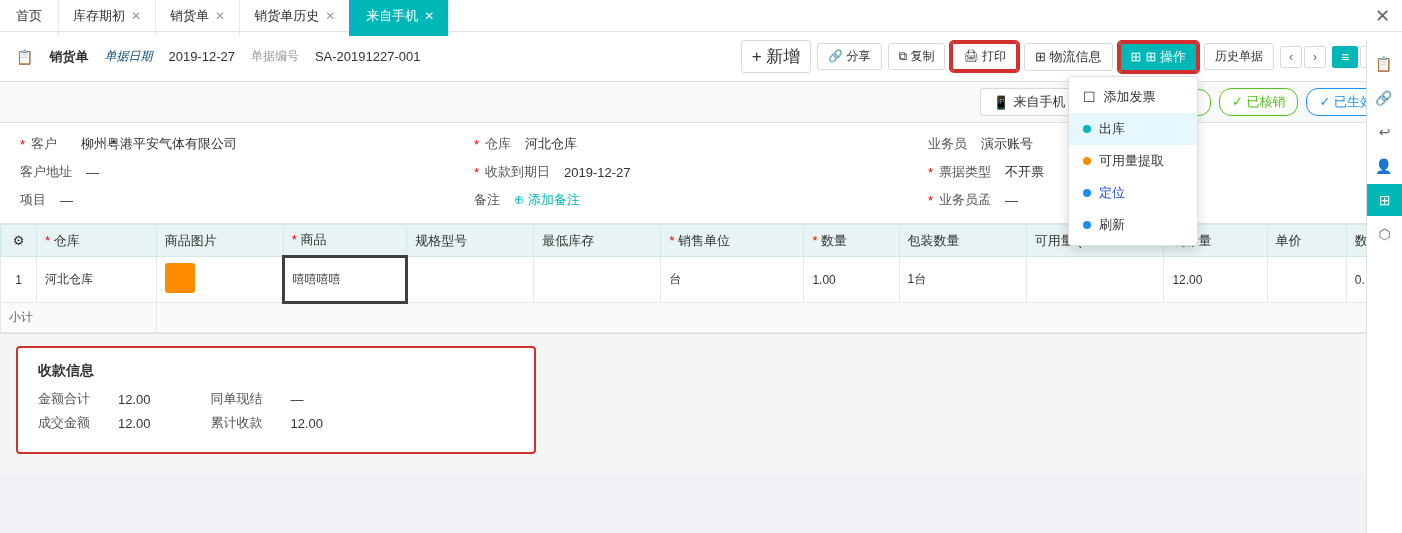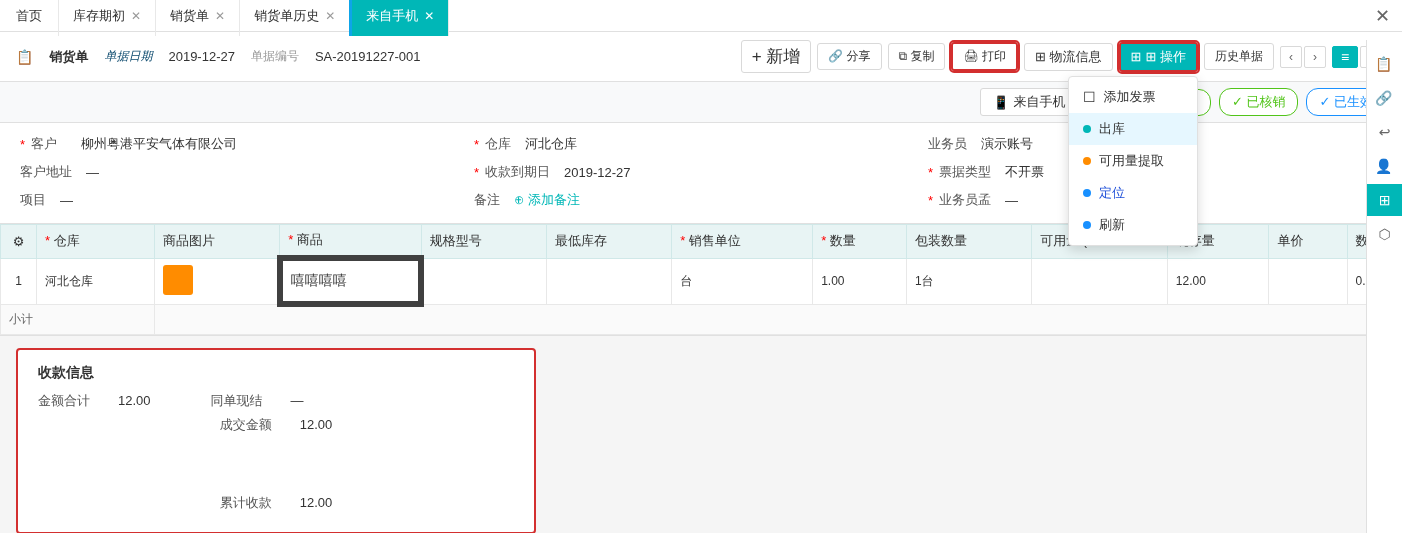--- a/index.html
+++ b/index.html
@@ -171,21 +171,21 @@
         <th style="background:#e8f4f4;border:1px solid #d0e8e8;padding:6px 8px;text-align:left;font-weight:normal;color:#333;white-space:nowrap;">现存量</th>
         <th style="background:#e8f4f4;border:1px solid #d0e8e8;padding:6px 8px;text-align:left;font-weight:normal;color:#333;white-space:nowrap;">单价</th>
         <th style="background:#e8f4f4;border:1px solid #d0e8e8;padding:6px 8px;text-align:left;font-weight:normal;color:#333;white-space:nowrap;">数</th>
       </tr>
     </thead>
     <tbody>
       <tr>
         <td style="border:1px solid #e8e8e8;padding:6px 8px;color:#333;font-size:12px;text-align:center;">1</td>
         <td style="border:1px solid #e8e8e8;padding:6px 8px;color:#333;font-size:12px;">河北仓库</td>
         <td style="border:1px solid #e8e8e8;padding:6px 8px;color:#333;font-size:12px;"><div style="width:30px;height:30px;background:#ff8c00;border-radius:3px;display:inline-block;"></div></td>
-        <td style="border:6px solid #404040;padding:6px 8px;color:#333;font-size:14px;">嘻嘻嘻嘻</td>
+        <td style="border:3px solid #404040;padding:6px 8px;color:#333;font-size:12px;">嘻嘻嘻嘻</td>
         <td style="border:1px solid #e8e8e8;padding:6px 8px;color:#333;font-size:12px;"></td>
         <td style="border:1px solid #e8e8e8;padding:6px 8px;color:#333;font-size:12px;"></td>
         <td style="border:1px solid #e8e8e8;padding:6px 8px;color:#333;font-size:12px;">台</td>
         <td style="border:1px solid #e8e8e8;padding:6px 8px;color:#333;font-size:12px;">1.00</td>
         <td style="border:1px solid #e8e8e8;padding:6px 8px;color:#333;font-size:12px;">1台</td>
         <td style="border:1px solid #e8e8e8;padding:6px 8px;color:#333;font-size:12px;"></td>
         <td style="border:1px solid #e8e8e8;padding:6px 8px;color:#333;font-size:12px;">12.00</td>
         <td style="border:1px solid #e8e8e8;padding:6px 8px;color:#333;font-size:12px;"></td>
         <td style="border:1px solid #e8e8e8;padding:6px 8px;color:#333;font-size:12px;">0.</td>
       </tr>
@@ -203,21 +203,21 @@
     <div style="display:flex;align-items:center;gap:60px;margin-bottom:6px;">
       <div style="display:flex;align-items:center;gap:10px;">
         <span style="color:#555;min-width:70px;">金额合计</span>
         <span style="color:#333;">12.00</span>
       </div>
       <div style="display:flex;align-items:center;gap:10px;">
         <span style="color:#555;min-width:70px;">同单现结</span>
         <span style="color:#333;">—</span>
       </div>
     </div>
-    <div style="display:flex;align-items:center;gap:60px;margin-bottom:6px;flex-direction:column;">
+    <div style="display:flex;align-items:center;gap:60px;margin-bottom:6px;">
       <div style="display:flex;align-items:center;gap:10px;">
         <span style="color:#555;min-width:70px;">成交金额</span>
         <span style="color:#333;">12.00</span>
       </div>
       <div style="display:flex;align-items:center;gap:10px;">
         <span style="color:#555;min-width:70px;">累计收款</span>
         <span style="color:#333;">12.00</span>
       </div>
     </div>
   </div>

